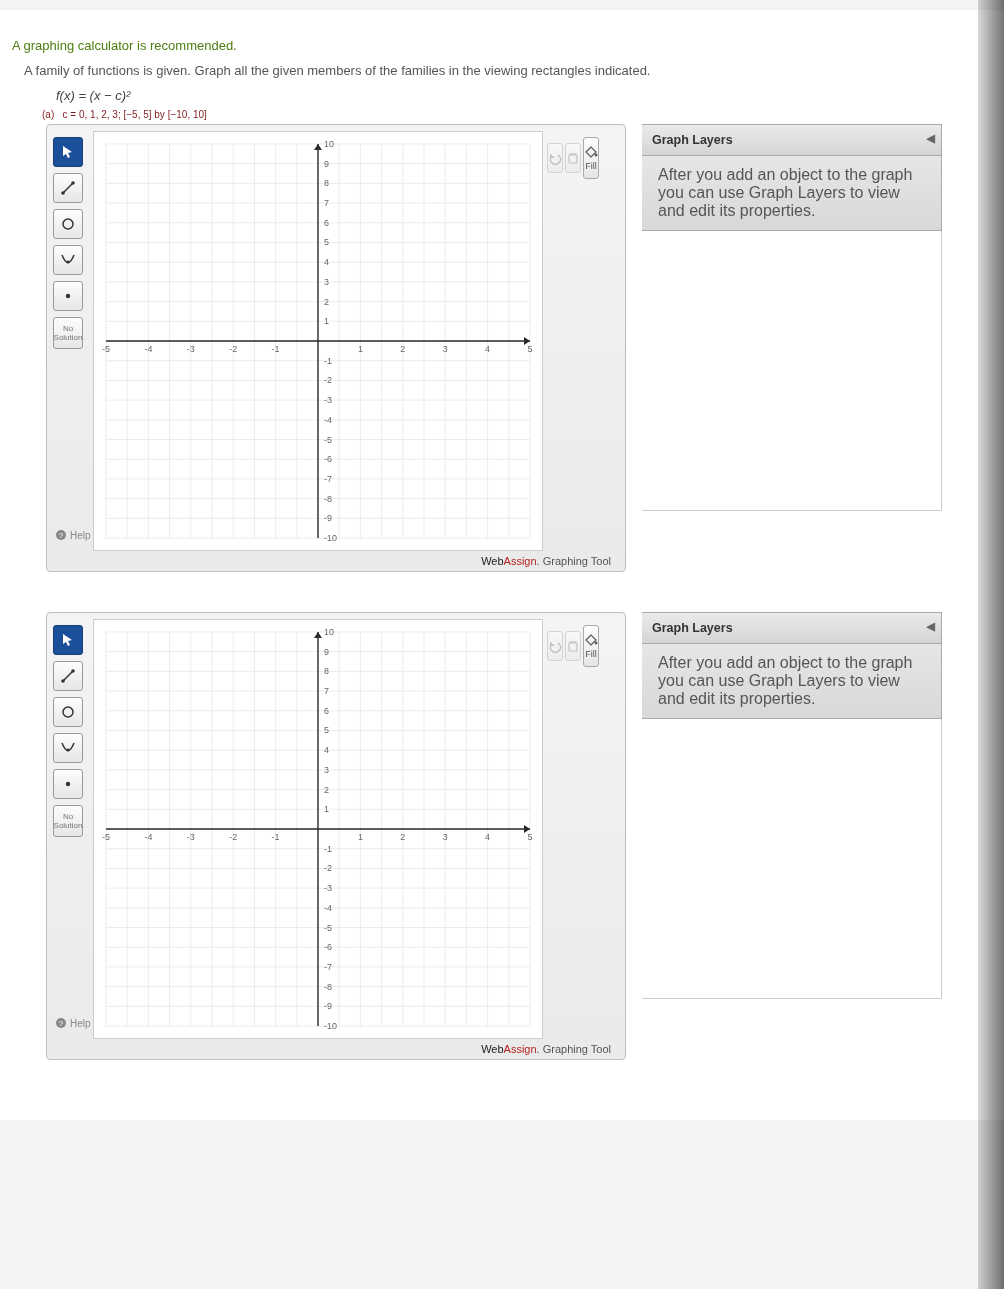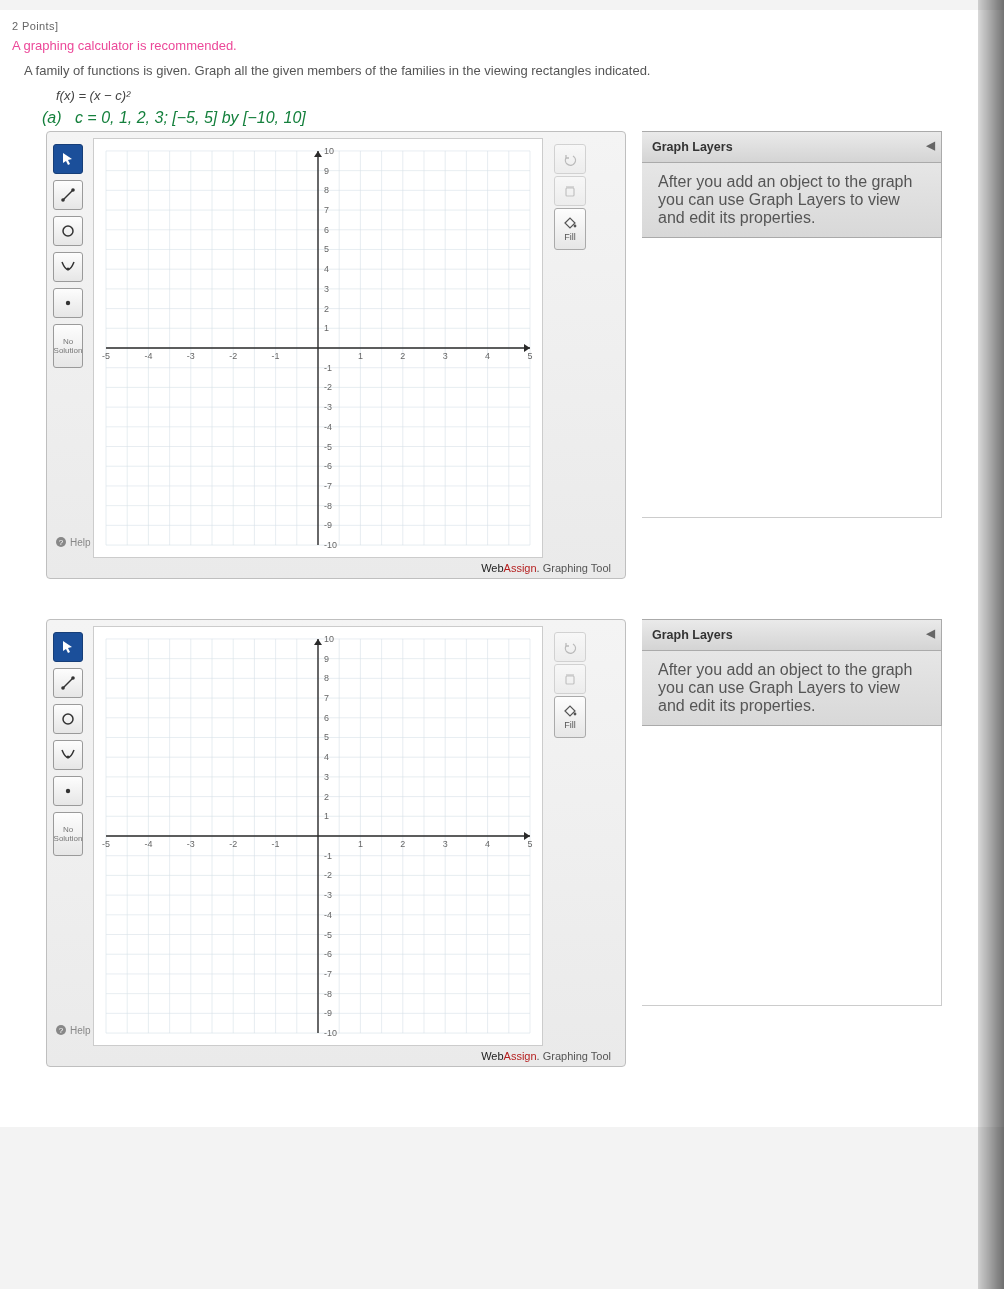--- a/index.html
+++ b/index.html
@@ -5,52 +5,52 @@
   * { box-sizing: border-box; margin: 0; padding: 0; }
   body {
     font-family: Arial, Helvetica, sans-serif;
     background: #f3f3f3;
     color: #333;
     width: 1004px;
     padding: 10px 0 20px 0;
   }
   .page { background: #fff; padding: 10px 20px 20px 12px; }
   .top-crop { font-size: 11px; color: #666; margin-bottom: 6px; letter-spacing:0.4px;}
-  .prompt { font-size: 13px; color: #ec4899; margin: 6px 0 10px 0; }
+  .prompt { font-size: 13px; color: #4d7c0f; margin: 18px 0 10px 0; }
   .family { font-size: 13px; color: #555; margin: 4px 0 10px 12px; }
   .eq { font-size: 13px; color: #444; margin: 0 0 0 44px; font-style: italic; }
-  .part-label { font-size: 16px; color: #15803d; margin: 6px 0 4px 30px; font-style: italic; }
+  .part-label { font-size: 10px; color: #7f1d1d; margin: 6px 0 4px 30px; }
   .widget-wrap { display: flex; align-items: flex-start; gap: 0; margin-left: 34px; margin-bottom: 40px;}
   .graph-block {
     width: 580px;
     background: linear-gradient(#f4f4f4,#eaeaea);
     border: 1px solid #bfbfbf;
     border-radius: 4px;
     padding: 6px 6px 4px 6px;
     position: relative;
   }
   .graph-inner { display:flex; align-items:flex-start; gap:4px;}
   .toolbar {
     width: 36px; display:flex; flex-direction:column; gap:6px; padding-top:6px;
   }
   .tool-btn {
     width: 30px; height: 30px; background: linear-gradient(#fdfdfd,#e6e6e6);
     border: 1px solid #9a9a9a; border-radius: 3px; display:flex;
     align-items:center; justify-content:center; cursor:pointer;
     font-size:14px; color:#333;
   }
   .tool-btn.sel { background:#1b4f9a; color:#fff; border-color:#163e78;}
-  .tool-btn.wide { width:30px; height:44px; font-size:8px; line-height:9px; text-align:center; color:#777;}
+  .tool-btn.wide { width:30px; height:32px; font-size:8px; line-height:9px; text-align:center; color:#777;}
   .grid-area {
     width: 450px; height: 420px; background:#fff; border:1px solid #ccc;
     position:relative;
   }
   .grid-area svg { width:100%; height:100%; display:block;}
   .side-tools {
-    width:46px; display:flex; flex-direction:column; gap:2px; padding-top:6px; align-items:center;
+    width:46px; display:flex; gap:2px; padding-top:6px; align-items:center;
   }
   .side-btn {
     width:32px; height:30px; background: linear-gradient(#fdfdfd,#e6e6e6);
     border:1px solid #aaa; border-radius:3px; display:flex;
     align-items:center; justify-content:center; font-size:12px; color:#555;
   }
   .side-btn.dis { opacity:.45;}
   .fill-btn { flex-direction:column; height:42px; font-size:9px; color:#555;}
   .fill-btn .bucket { font-size:14px;}
   .caption {
@@ -84,21 +84,20 @@
   .right-shadow {
     position:fixed; top:0; right:0; width:26px; height:1289px;
     background: linear-gradient(to right, rgba(0,0,0,0.15), rgba(0,0,0,0.55));
     pointer-events:none;
   }
 </style>
 </head>
 <body>
 
 <div class="page">
-  <div class="top-crop">2 Points]</div>
   <div class="prompt">A graphing calculator is recommended.</div>
   <div class="family">A family of functions is given. Graph all the given members of the families in the viewing rectangles indicated.</div>
   <div class="eq">f(x) = (x − c)²</div>
 
   <div class="part-label">
     <span>(a)</span>&nbsp;&nbsp;
     <span>c = 0, 1, 2, 3; [−5, 5] by [−10, 10]</span>
   </div>
   <div class="widget-wrap">
     <div class="graph-block">

